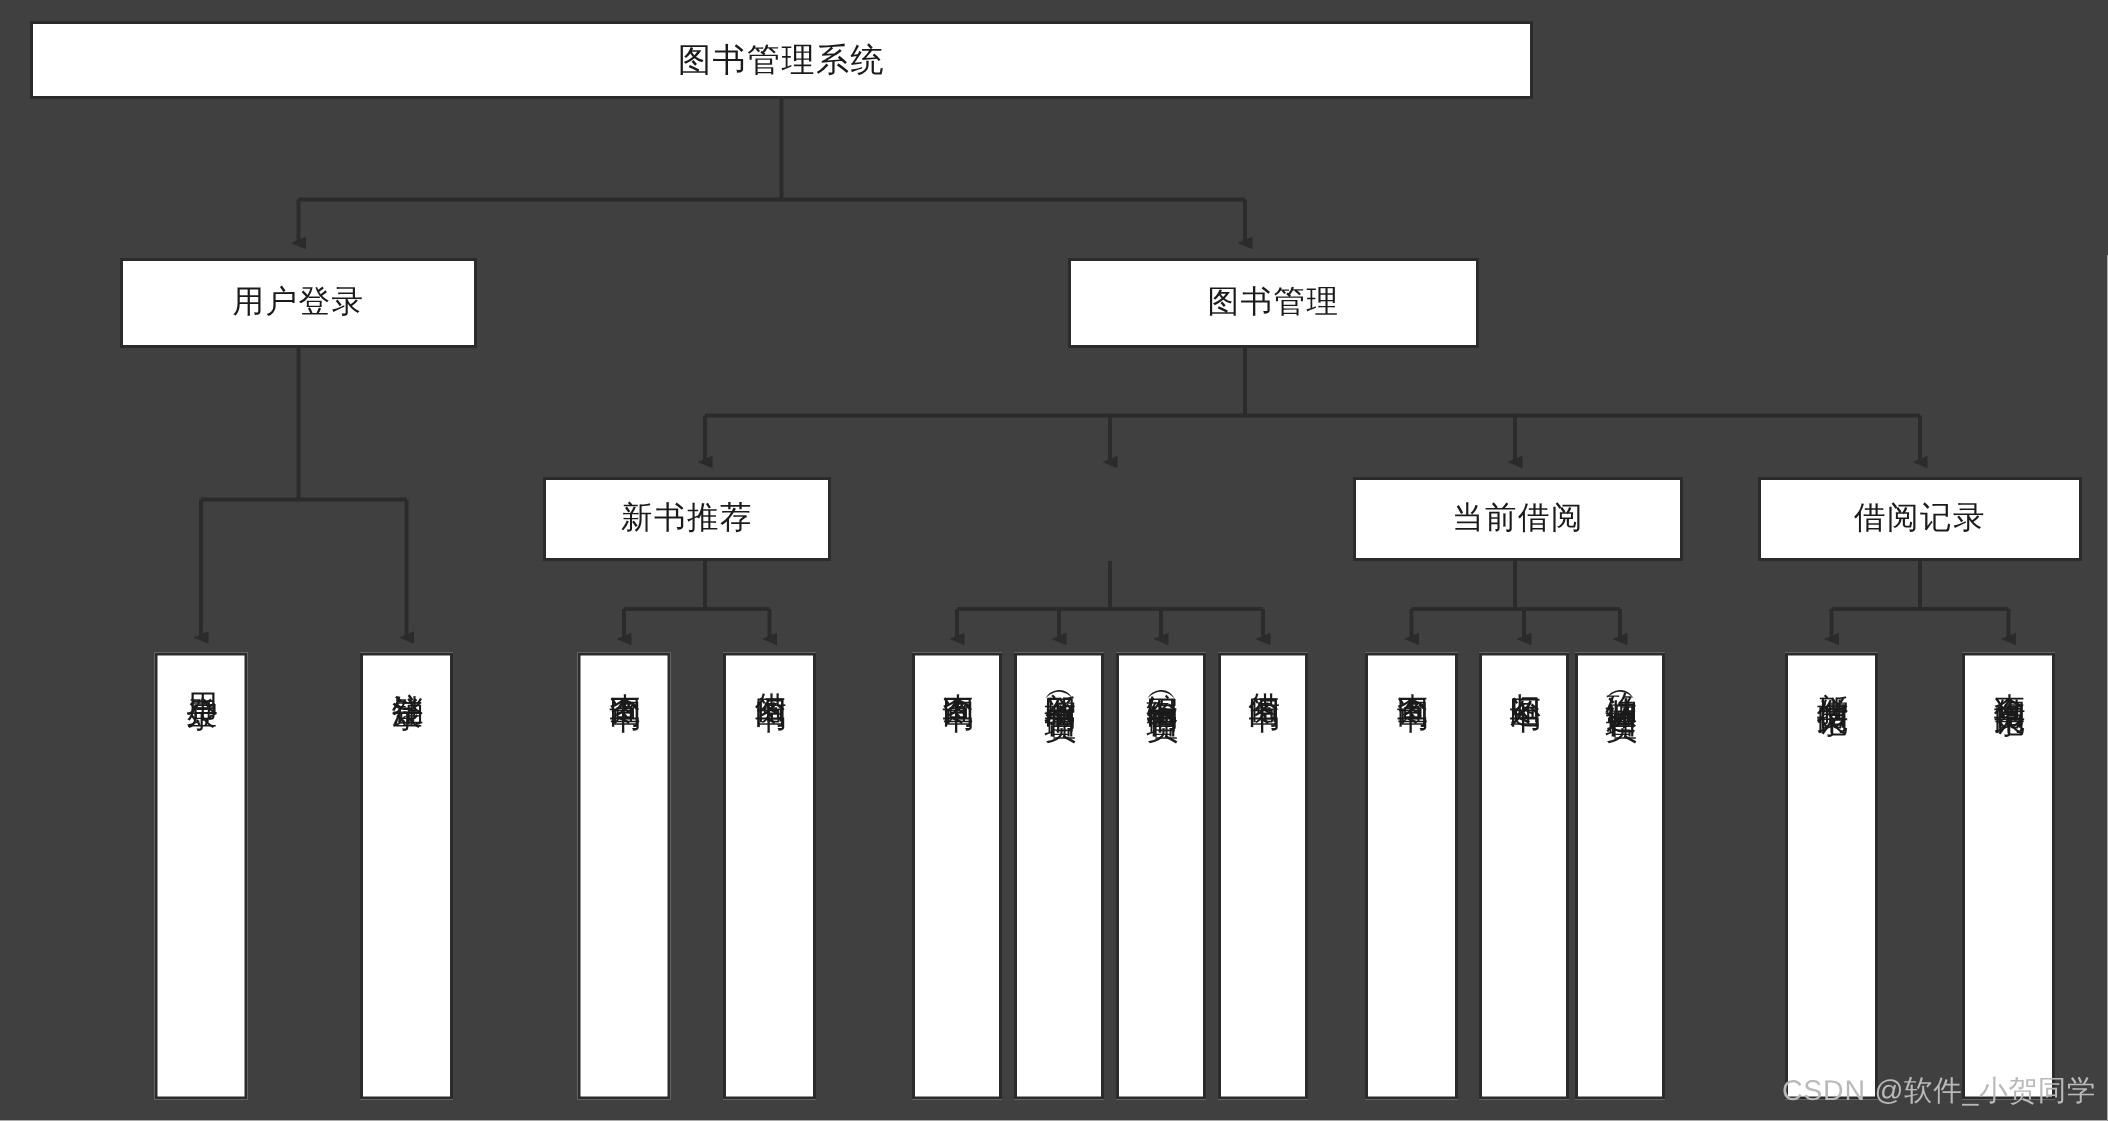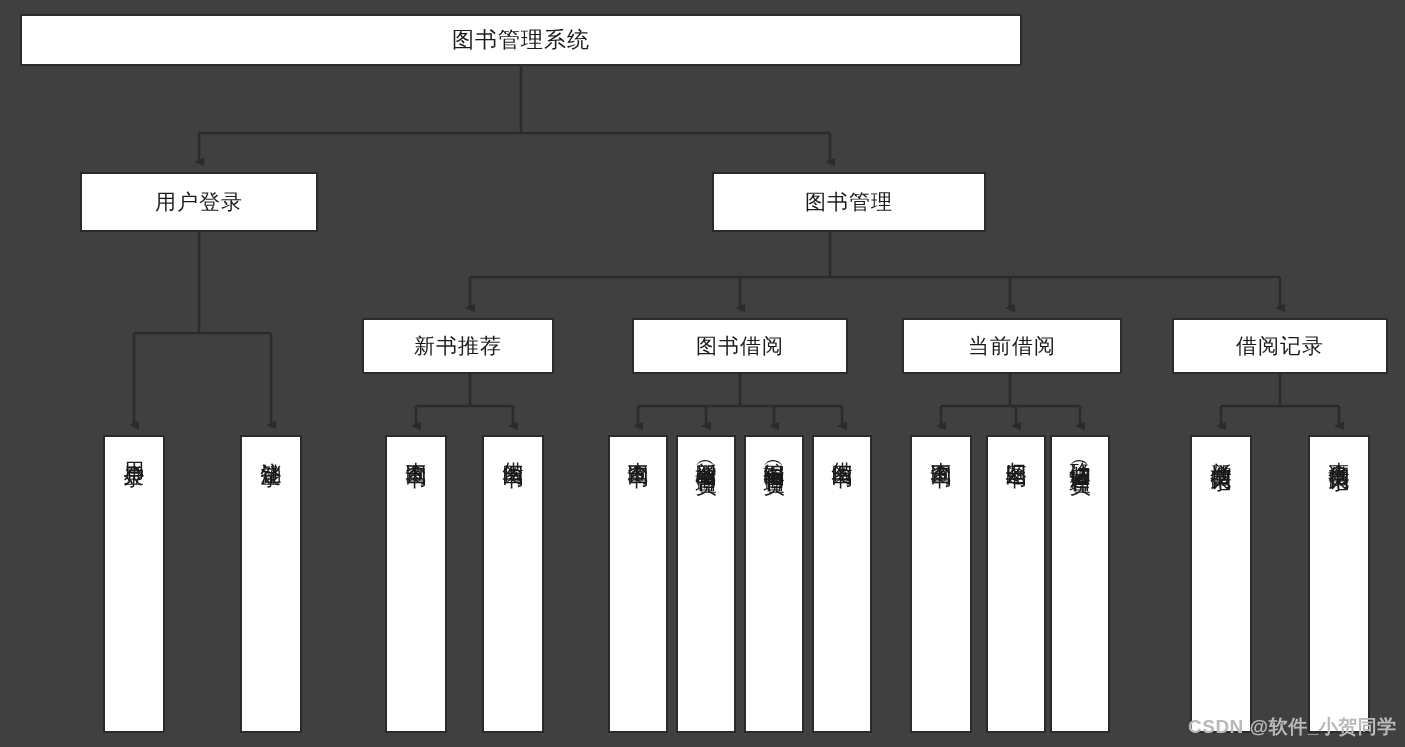--- a/index.html
+++ b/index.html
@@ -126,23 +126,20 @@
   <div class="node lvl2" style="left: 80px; top: 172px; width: 238px; height: 60px;">
     <span class="lbl">用户登录</span>
   </div>
   <div class="node lvl2" style="left: 712px; top: 172px; width: 274px; height: 60px;">
     <span class="lbl">图书管理</span>
   </div>
 
   <div class="node lvl3" style="left: 362px; top: 318px; width: 192px; height: 56px;">
     <span class="lbl">新书推荐</span>
   </div>
-  <div class="node lvl3" style="left: 632px; top: 318px; width: 216px; height: 56px;">
-    <span class="lbl">图书借阅</span>
-  </div>
   <div class="node lvl3" style="left: 902px; top: 318px; width: 220px; height: 56px; align-items: center;">
     <span class="lbl">当前借阅</span>
   </div>
   <div class="node lvl3" style="left: 1172px; top: 318px; width: 216px; height: 56px;">
     <span class="lbl">借阅记录</span>
   </div>
 
   <div class="node leaf" style="left: 103px; top: 435px; width: 62px; height: 298px;">
     <span class="lbl">用户登录</span>
   </div>
@@ -176,15 +173,15 @@
   <div class="node leaf" style="left: 1050px; top: 435px; width: 60px; height: 298px;">
     <span class="lbl">确认归还（管理员）</span>
   </div>
   <div class="node leaf" style="left: 1190px; top: 435px; width: 62px; height: 298px;">
     <span class="lbl">新增借阅记录</span>
   </div>
   <div class="node leaf" style="left: 1308px; top: 435px; width: 62px; height: 298px;">
     <span class="lbl">查询借阅记录</span>
   </div>
 
-  <div class="watermark" style="left: 1188px; top: 714px; font-weight: bold;">CSDN @软件_小贺同学</div>
+  <div class="watermark" style="left: 1188px; top: 714px;">CSDN @软件_小贺同学</div>
 
 </div>
 
 </body></html>

